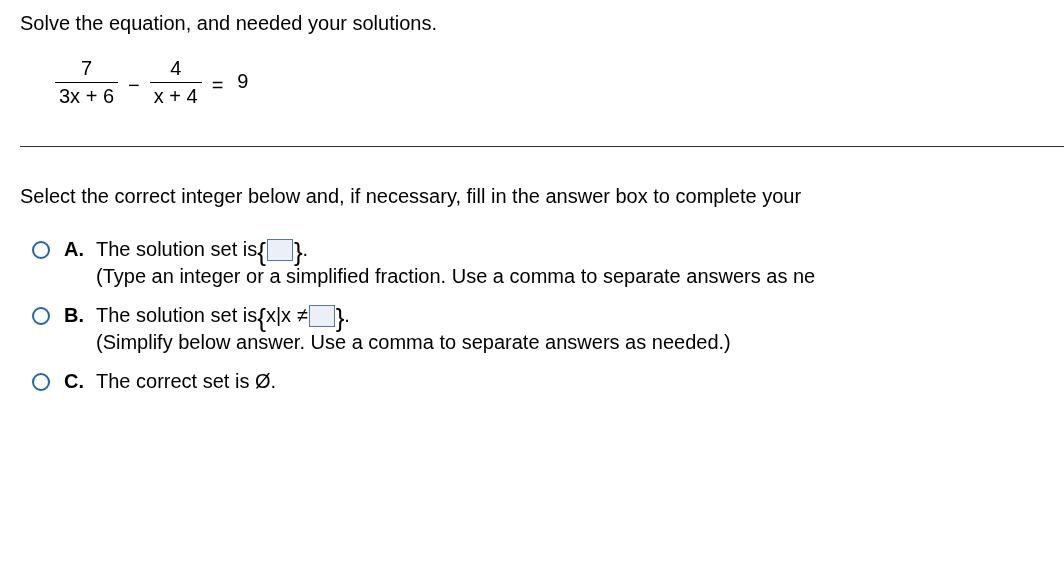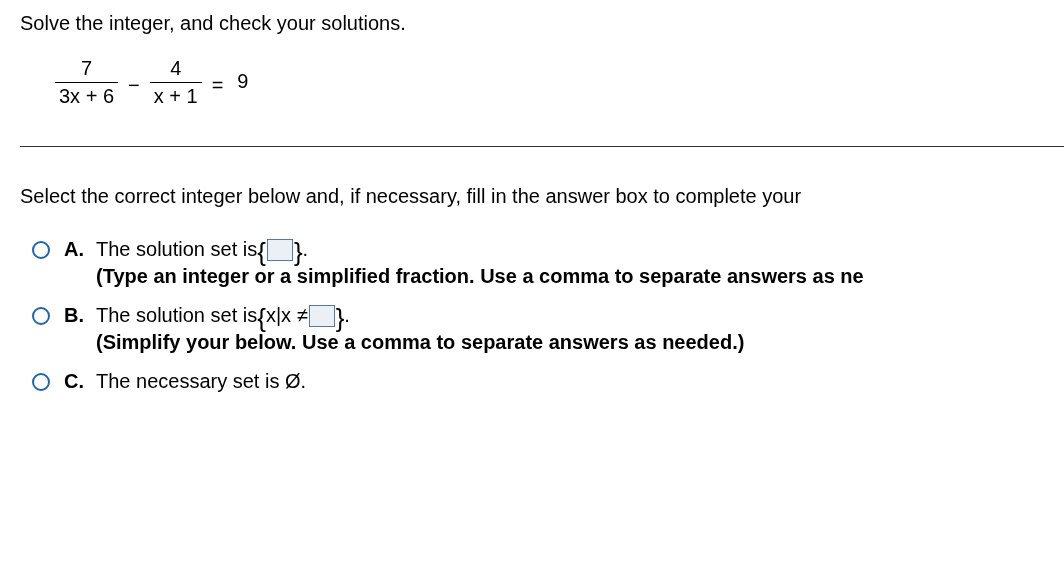--- a/index.html
+++ b/index.html
@@ -89,21 +89,20 @@
     }
     .choice-line {
       display: flex;
       align-items: center;
       flex-wrap: nowrap;
       white-space: nowrap;
     }
     .choice-sub {
       margin-top: 4px;
       white-space: nowrap;
-      font-weight: bold;
     }
     .ans-box {
       display: inline-block;
       width: 26px;
       height: 22px;
       border: 1px solid #5577aa;
       background: #eaf0f6;
       vertical-align: middle;
       margin: 0 1px;
     }
@@ -113,31 +112,31 @@
       position: relative;
       top: 2px;
     }
     .emptyset {
       font-family: Arial, sans-serif;
     }
   </style>
 </head>
 <body>
 
-<div class="instruction">Solve the integer, and check your solutions.</div>
+<div class="instruction">Solve the equation, and needed your solutions.</div>
 
 <div class="equation">
   <span class="frac">
     <span class="num">7</span>
     <span class="den">3x + 6</span>
   </span>
   <span class="op">−</span>
   <span class="frac">
     <span class="num">4</span>
-    <span class="den">x + 1</span>
+    <span class="den">x + 4</span>
   </span>
   <span class="op">=</span>
   <span class="frac">
     <span class="num">9</span>
   </span>
 </div>
 
 <hr class="hr">
 
 <div class="prompt">Select the correct integer below and, if necessary, fill in the answer box to complete your</div>
@@ -164,27 +163,27 @@
     <div class="choice-label">B.</div>
     <div class="choice-body">
       <div class="choice-line">
         <span>The solution set is </span>
         <span class="brace">{</span>
         <span>x|x ≠ </span>
         <span class="ans-box"></span>
         <span class="brace">}</span>
         <span>.</span>
       </div>
-      <div class="choice-sub">(Simplify your below. Use a comma to separate answers as needed.)</div>
+      <div class="choice-sub">(Simplify below answer. Use a comma to separate answers as needed.)</div>
     </div>
   </div>
 
   <div class="choice">
     <div class="radio"></div>
     <div class="choice-label">C.</div>
     <div class="choice-body">
       <div class="choice-line">
-        <span class="emptyset">The necessary set is Ø.</span>
+        <span class="emptyset">The correct set is Ø.</span>
       </div>
     </div>
   </div>
 
 </div>
 
 </body></html>

